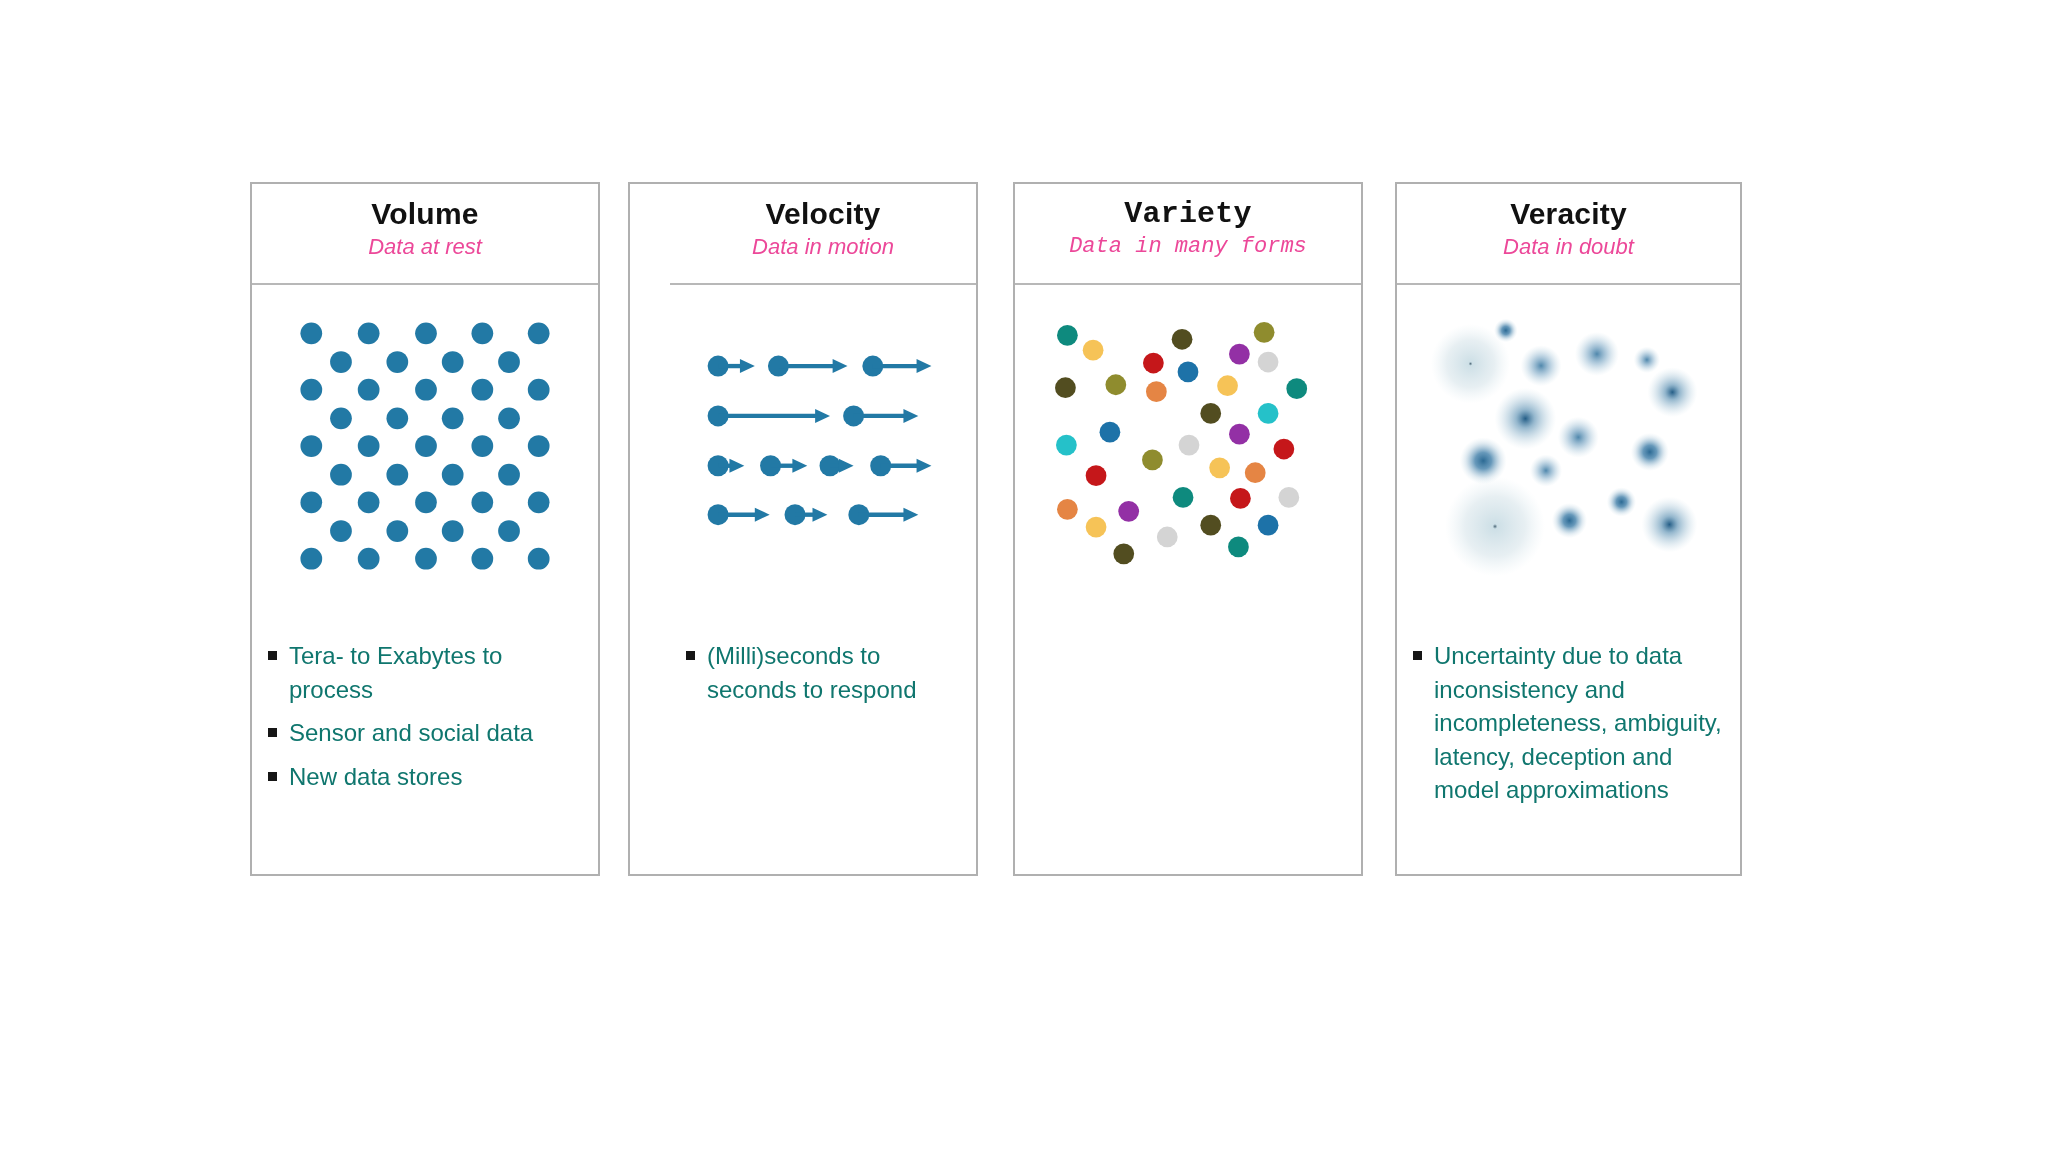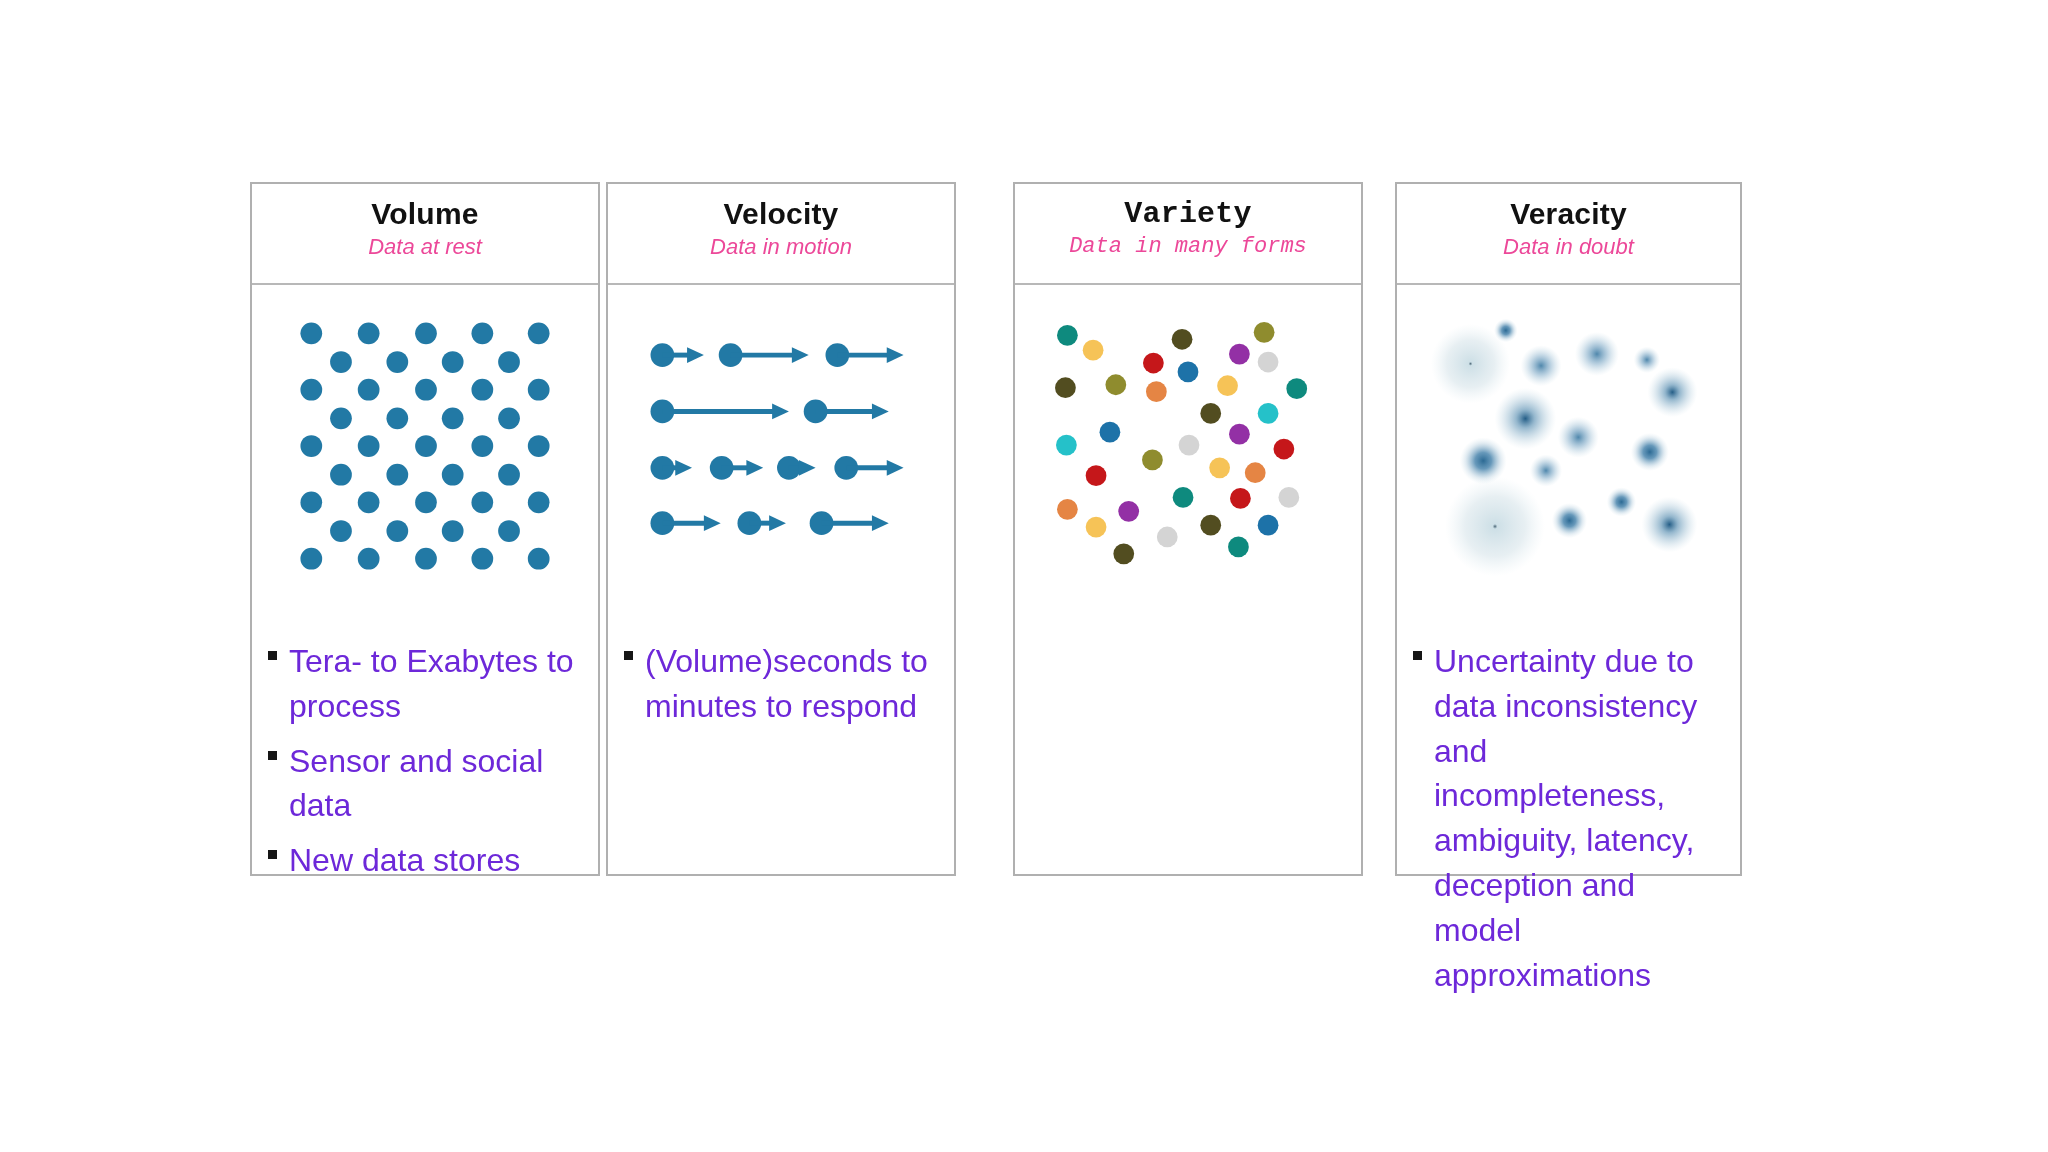--- a/index.html
+++ b/index.html
@@ -5,33 +5,33 @@
   html,body{margin:0;padding:0;background:#ffffff;}
   .canvas{
     position:relative;width:2048px;height:1028px;background:#ffffff;
     font-family:"Liberation Sans",sans-serif;overflow:hidden;
   }
   .card{
     position:absolute;top:182px;width:350px;height:694px;background:#ffffff;
     border:2px solid #b0b0b0;box-sizing:border-box;display:flex;flex-direction:column;
   }
   .card:nth-of-type(1){left:250px;}
-  .card:nth-of-type(2){left:606px;}
+  .card:nth-of-type(2){left:628px;padding-left:40px;}
   .card:nth-of-type(3){left:1013px;font-family:Liberation Mono, monospace;}
   .card:nth-of-type(4){left:1395px;width:347px;}
   .card-header{
     height:101px;border-bottom:2px solid #b8b8b8;text-align:center;
     padding-top:13px;box-sizing:border-box;flex:none;
   }
   .card-title{margin:0;font-size:30px;font-weight:bold;color:#111111;letter-spacing:.2px;}
   .card-subtitle{margin:3px 0 0 0;font-size:22px;font-style:italic;color:#ec4899;}
   .card-figure{margin:0;height:330px;flex:none;}
   .illus{display:block;width:100%;height:330px;}
   .bullets{list-style:none;margin:0;padding:24px 18px 0 16px;flex:1;}
-  .bullets li{display:flex;gap:12px;margin-bottom:10px;font-size:32px;line-height:1.4;color:#6d28d9;}
+  .bullets li{display:flex;gap:12px;margin-bottom:10px;font-size:24px;line-height:1.4;color:#0f766e;}
   .marker{flex:none;width:9px;height:9px;background:#161616;margin-top:12px;}
   .btext{display:block;}
 </style>
 </head>
 <body>
 
 <div class="canvas">
 
   <section class="card">
     <header class="card-header">
@@ -140,21 +140,21 @@
           <line x1="143" y1="239" x2="168" y2="239" stroke="#2279a5" stroke-width="5"></line>
           <polygon points="180,239 163,231 163,247" fill="#2279a5"></polygon>
           <circle cx="216" cy="239" r="12" fill="#2279a5"></circle>
           <line x1="216" y1="239" x2="272" y2="239" stroke="#2279a5" stroke-width="5"></line>
           <polygon points="284,239 267,231 267,247" fill="#2279a5"></polygon>
         </svg>
     </figure>
     <ul class="bullets">
         <li>
           <span class="marker"></span>
-          <span class="btext">(Volume)seconds to minutes to respond</span>
+          <span class="btext">(Milli)seconds to seconds to respond</span>
         </li>
       </ul>
   </section>
 
   <section class="card">
     <header class="card-header">
       <h2 class="card-title">Variety</h2>
       <p class="card-subtitle">Data in many forms</p>
     </header>
     <figure class="card-figure">

